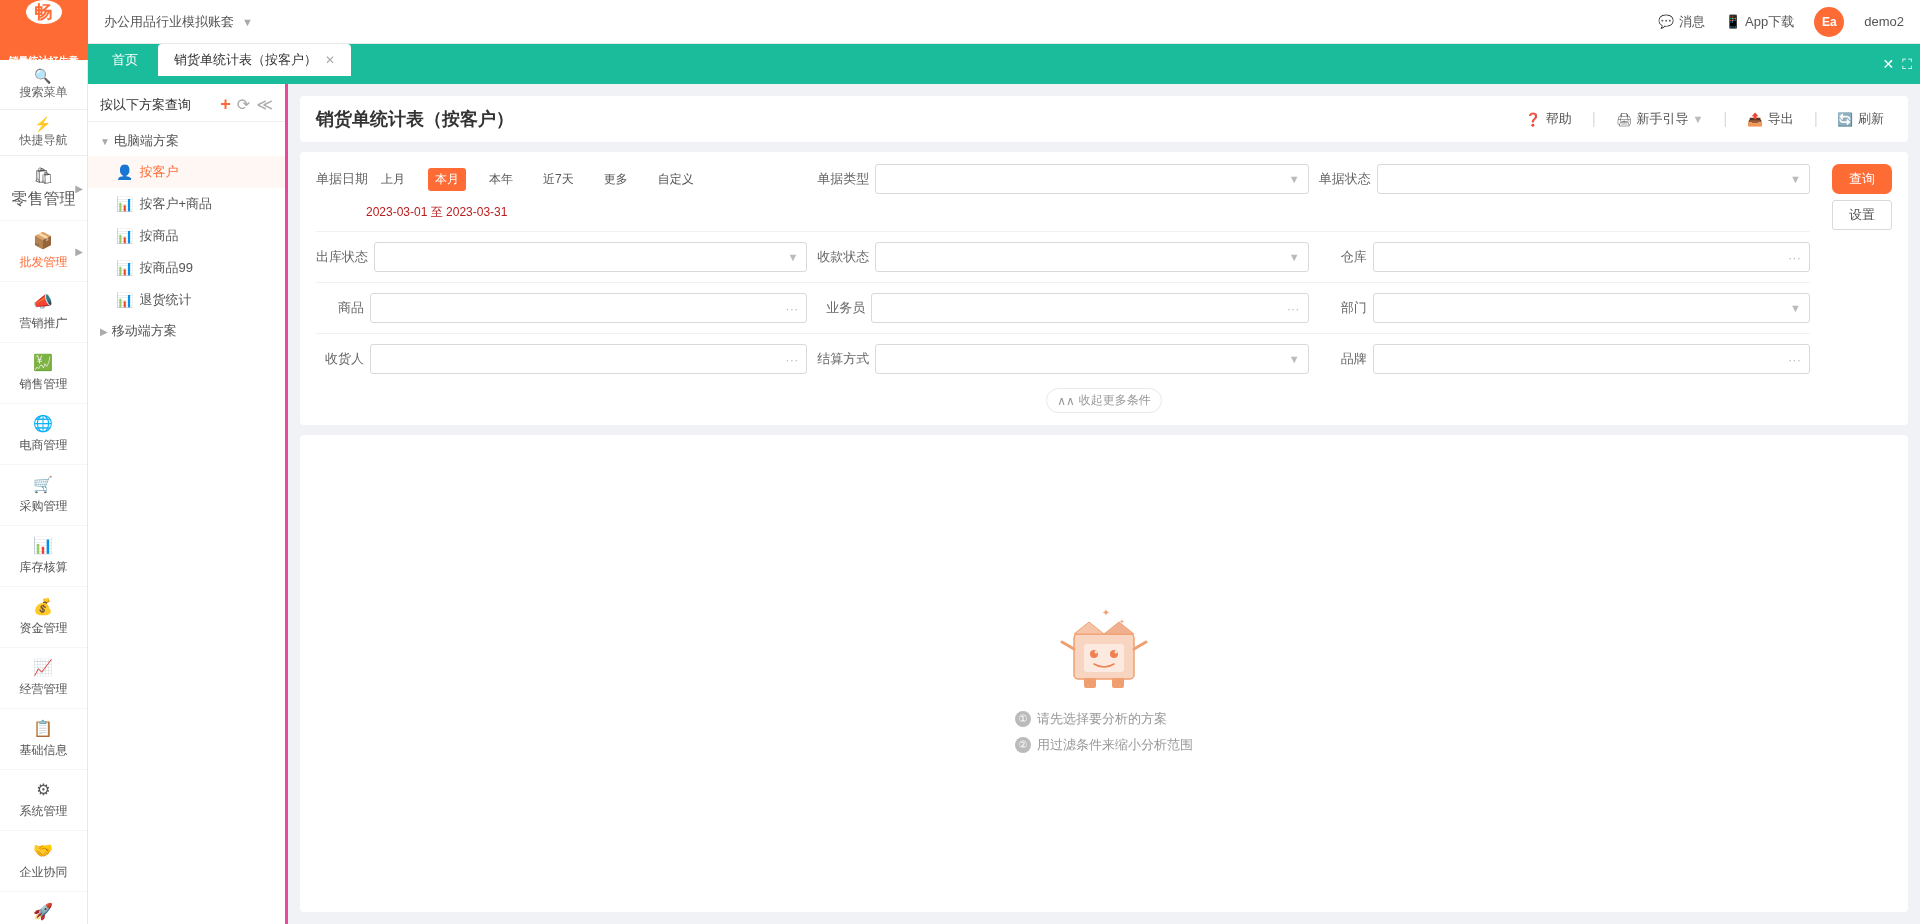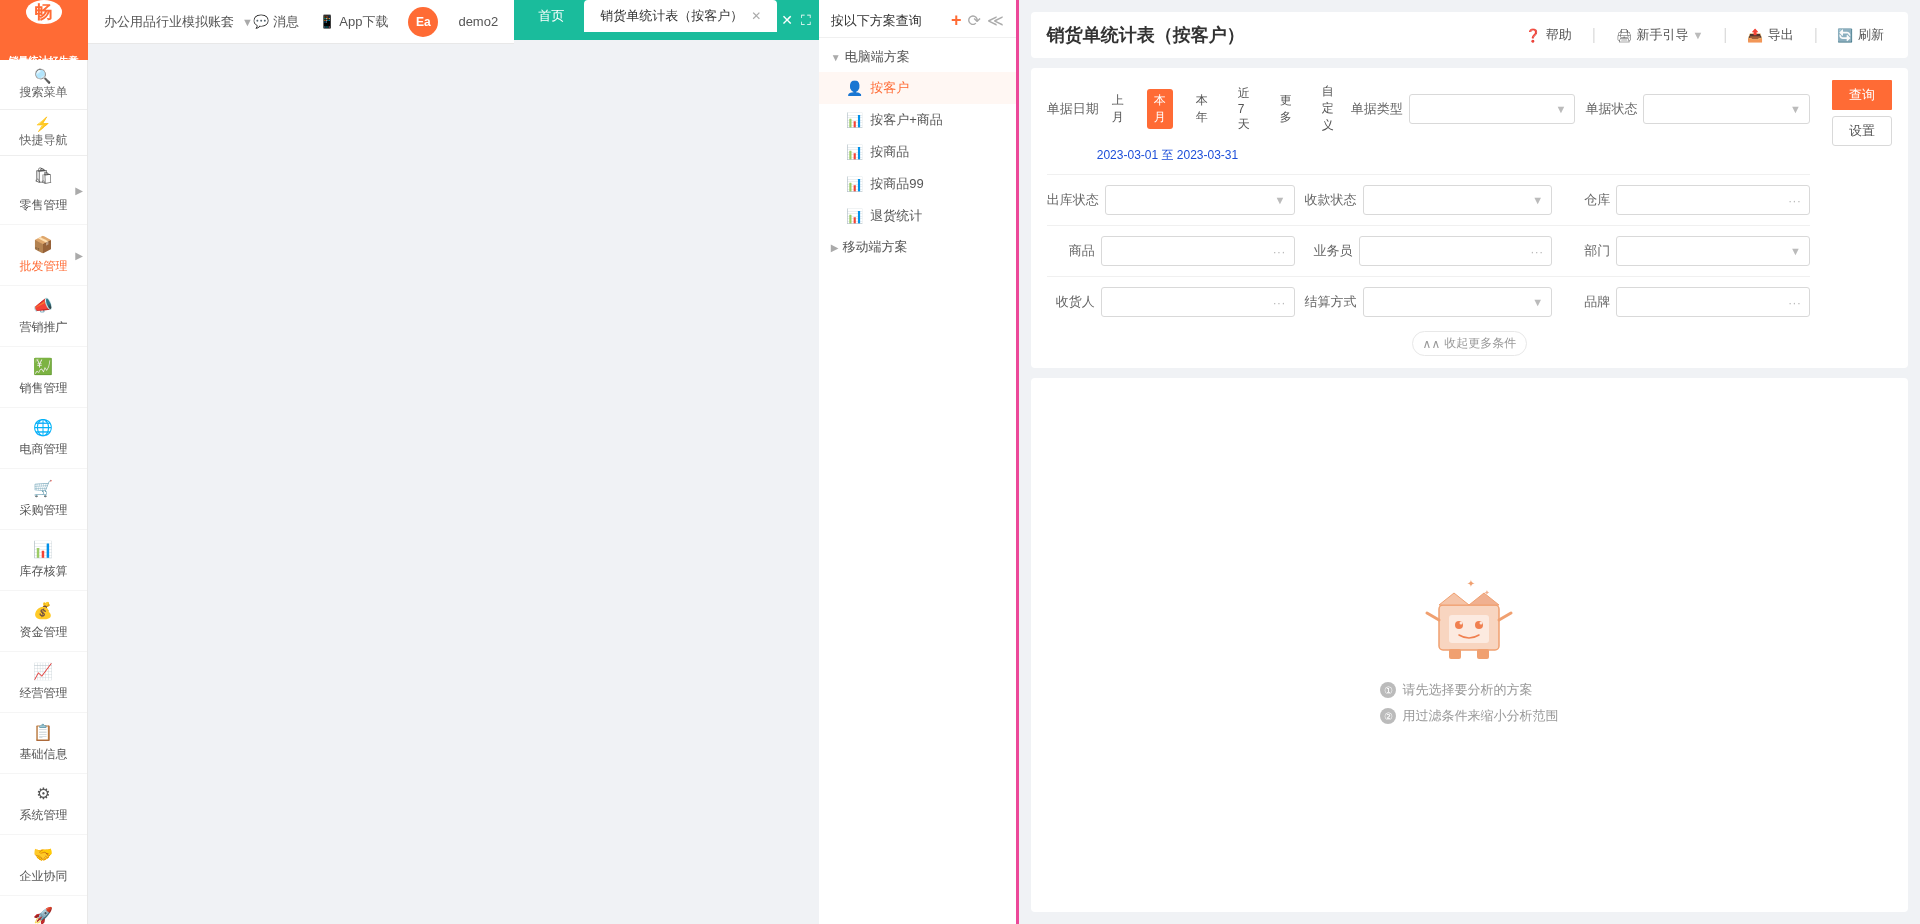--- a/index.html
+++ b/index.html
@@ -12,21 +12,21 @@
     .sidebar-logo .logo-icon span { color: #ff6b35; font-size: 18px; font-weight: bold; }
     .sidebar-search { width: 100%; padding: 8px 4px; text-align: center; cursor: pointer; font-size: 12px; color: #666; border-bottom: 1px solid #eee; }
     .sidebar-quicknav { width: 100%; padding: 6px 4px; text-align: center; cursor: pointer; font-size: 12px; color: #666; border-bottom: 1px solid #eee; }
     .sidebar-menu { width: 100%; flex: 1; overflow-y: auto; }
     .sidebar-item { width: 100%; padding: 10px 4px; text-align: center; cursor: pointer; font-size: 12px; color: #555; display: flex; flex-direction: column; align-items: center; gap: 3px; border-bottom: 1px solid #f5f5f5; position: relative; }
     .sidebar-item.active { color: #ff6b35; }
     .sidebar-item .item-icon { font-size: 16px; margin-bottom: 1px; }
     .sidebar-item .item-arrow { position: absolute; right: 4px; top: 50%; transform: translateY(-50%); font-size: 10px; color: #aaa; }
 
     
-    .main { flex: 1; display: flex; flex-direction: row; overflow: hidden; }
+    .main { flex: 1; display: flex; flex-direction: column; overflow: hidden; }
 
     
     .top-header { height: 44px; background: #fff; display: flex; align-items: center; justify-content: space-between; padding: 0 16px; border-bottom: 1px solid #e8e8e8; flex-shrink: 0; }
     .top-header-left { display: flex; align-items: center; gap: 8px; font-size: 13px; color: #555; }
     .top-header-left .dropdown-icon { color: #aaa; font-size: 11px; cursor: pointer; }
     .top-header-right { display: flex; align-items: center; gap: 20px; font-size: 13px; color: #555; }
     .top-header-right .header-btn { cursor: pointer; display: flex; align-items: center; gap: 4px; }
     .avatar-circle { width: 30px; height: 30px; border-radius: 50%; background: #ff6b35; display: flex; align-items: center; justify-content: center; color: #fff; font-size: 12px; font-weight: bold; overflow: hidden; }
 
     
@@ -67,21 +67,21 @@
 
     
     .filter-area { background: #fff; border-radius: 4px; padding: 12px 16px; flex-shrink: 0; }
 
     
     .collapse-bar { text-align: center; margin-top: 4px; }
     .collapse-btn { display: inline-flex; align-items: center; gap: 4px; color: #999; font-size: 12px; cursor: pointer; padding: 3px 10px; border: 1px solid #e8e8e8; border-radius: 20px; background: #fff; }
 
     
     .action-buttons { display: flex; flex-direction: column; gap: 6px; padding-left: 12px; }
-    .btn-query { background: #ff6b35; color: #fff; border: none; border-radius: 1px; padding: 6px 16px; font-size: 13px; cursor: pointer; white-space: nowrap; }
+    .btn-query { background: #ff6b35; color: #fff; border: none; border-radius: 7px; padding: 6px 16px; font-size: 13px; cursor: pointer; white-space: nowrap; }
     .btn-settings { background: #fff; color: #555; border: 1px solid #d9d9d9; border-radius: 3px; padding: 5px 16px; font-size: 13px; cursor: pointer; white-space: nowrap; }
 
     
     .table-area { flex: 1; background: #fff; border-radius: 4px; display: flex; flex-direction: column; align-items: center; justify-content: center; overflow: hidden; }
     .empty-state { display: flex; flex-direction: column; align-items: center; justify-content: center; gap: 16px; }
     .empty-icon { width: 100px; height: 100px; position: relative; }
     .empty-icon svg { width: 100%; height: 100%; }
     .empty-hints { display: flex; flex-direction: column; gap: 8px; }
     .empty-hint { display: flex; align-items: flex-start; gap: 6px; color: #999; font-size: 13px; }
     .hint-num { display: inline-flex; align-items: center; justify-content: center; width: 16px; height: 16px; border-radius: 50%; background: #bbb; color: #fff; font-size: 10px; flex-shrink: 0; margin-top: 1px; }
@@ -119,21 +119,21 @@
     <div style="font-size:14px;">🔍</div>
     <span>搜索菜单</span>
   </div>
   <div class="sidebar-quicknav">
     <div style="font-size:14px;">⚡</div>
     <span>快捷导航</span>
   </div>
   <div class="sidebar-menu" id="sidebar-menu">
       <div class="sidebar-item">
       <span class="item-icon">🛍</span>
-      <span style="font-size:12px;margin-top:8px;">零售管理</span>
+      <span style="font-size:16px;">零售管理</span>
       <span class="item-arrow">▶</span>
     </div>
       <div class="sidebar-item active">
       <span class="item-icon">📦</span>
       <span style="font-size:12px;">批发管理</span>
       <span class="item-arrow">▶</span>
     </div>
       <div class="sidebar-item">
       <span class="item-icon">📣</span>
       <span style="font-size:12px;">营销推广</span>
@@ -335,21 +335,21 @@
               <div class="filter-field">
                 <label>单据状态</label>
                 <div class="ctrl">
                   <span class="cv"></span>
                   <span class="icon-r">▼</span>
                 </div>
               </div>
             </div>
 
             <div style="margin-bottom:10px;display:flex;align-items:center;padding-left:50px;">
-              <span style="font-size:12px;color:#1d4ed8;">2023-03-01 至 2023-03-31</span>
+              <span style="font-size:12px;color:#b91c1c;">2023-03-01 至 2023-03-31</span>
             </div>
 
             <div class="section-divider"></div>
 
             <div class="filter-full-row">
               <div class="filter-field">
                 <label>出库状态</label>
                 <div class="ctrl">
                   <span class="cv"></span>
                   <span class="icon-r">▼</span>

